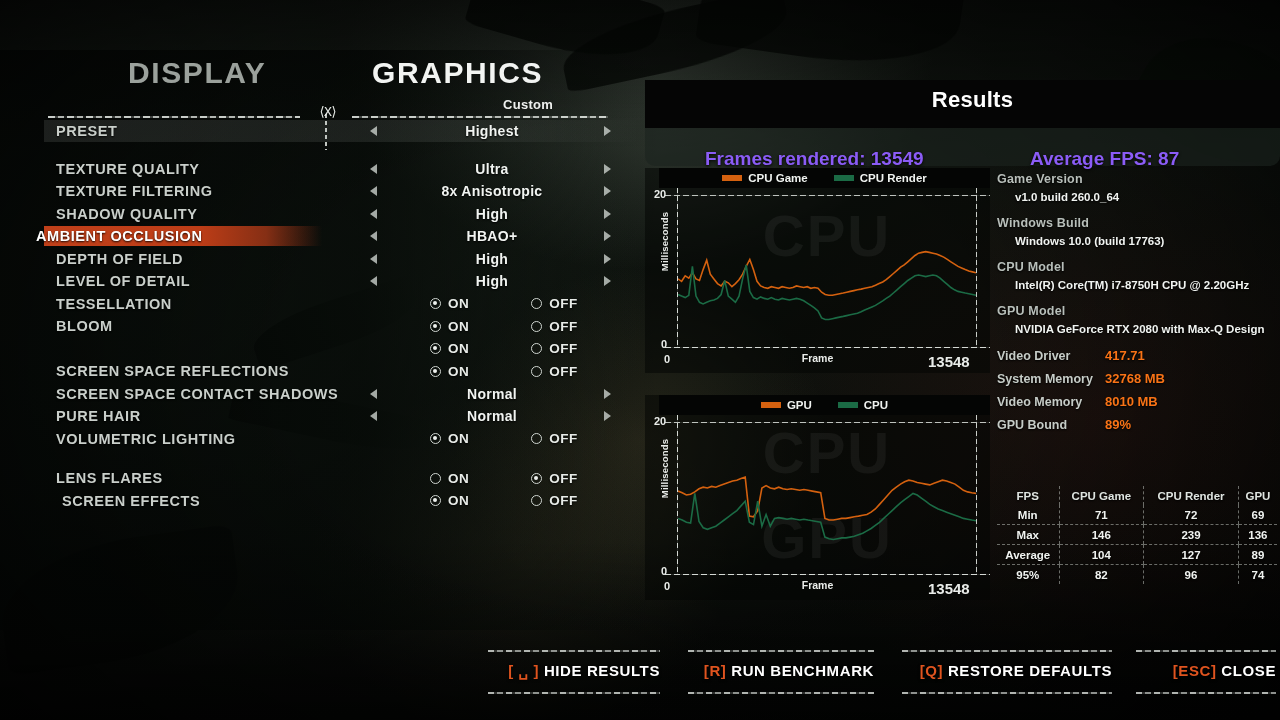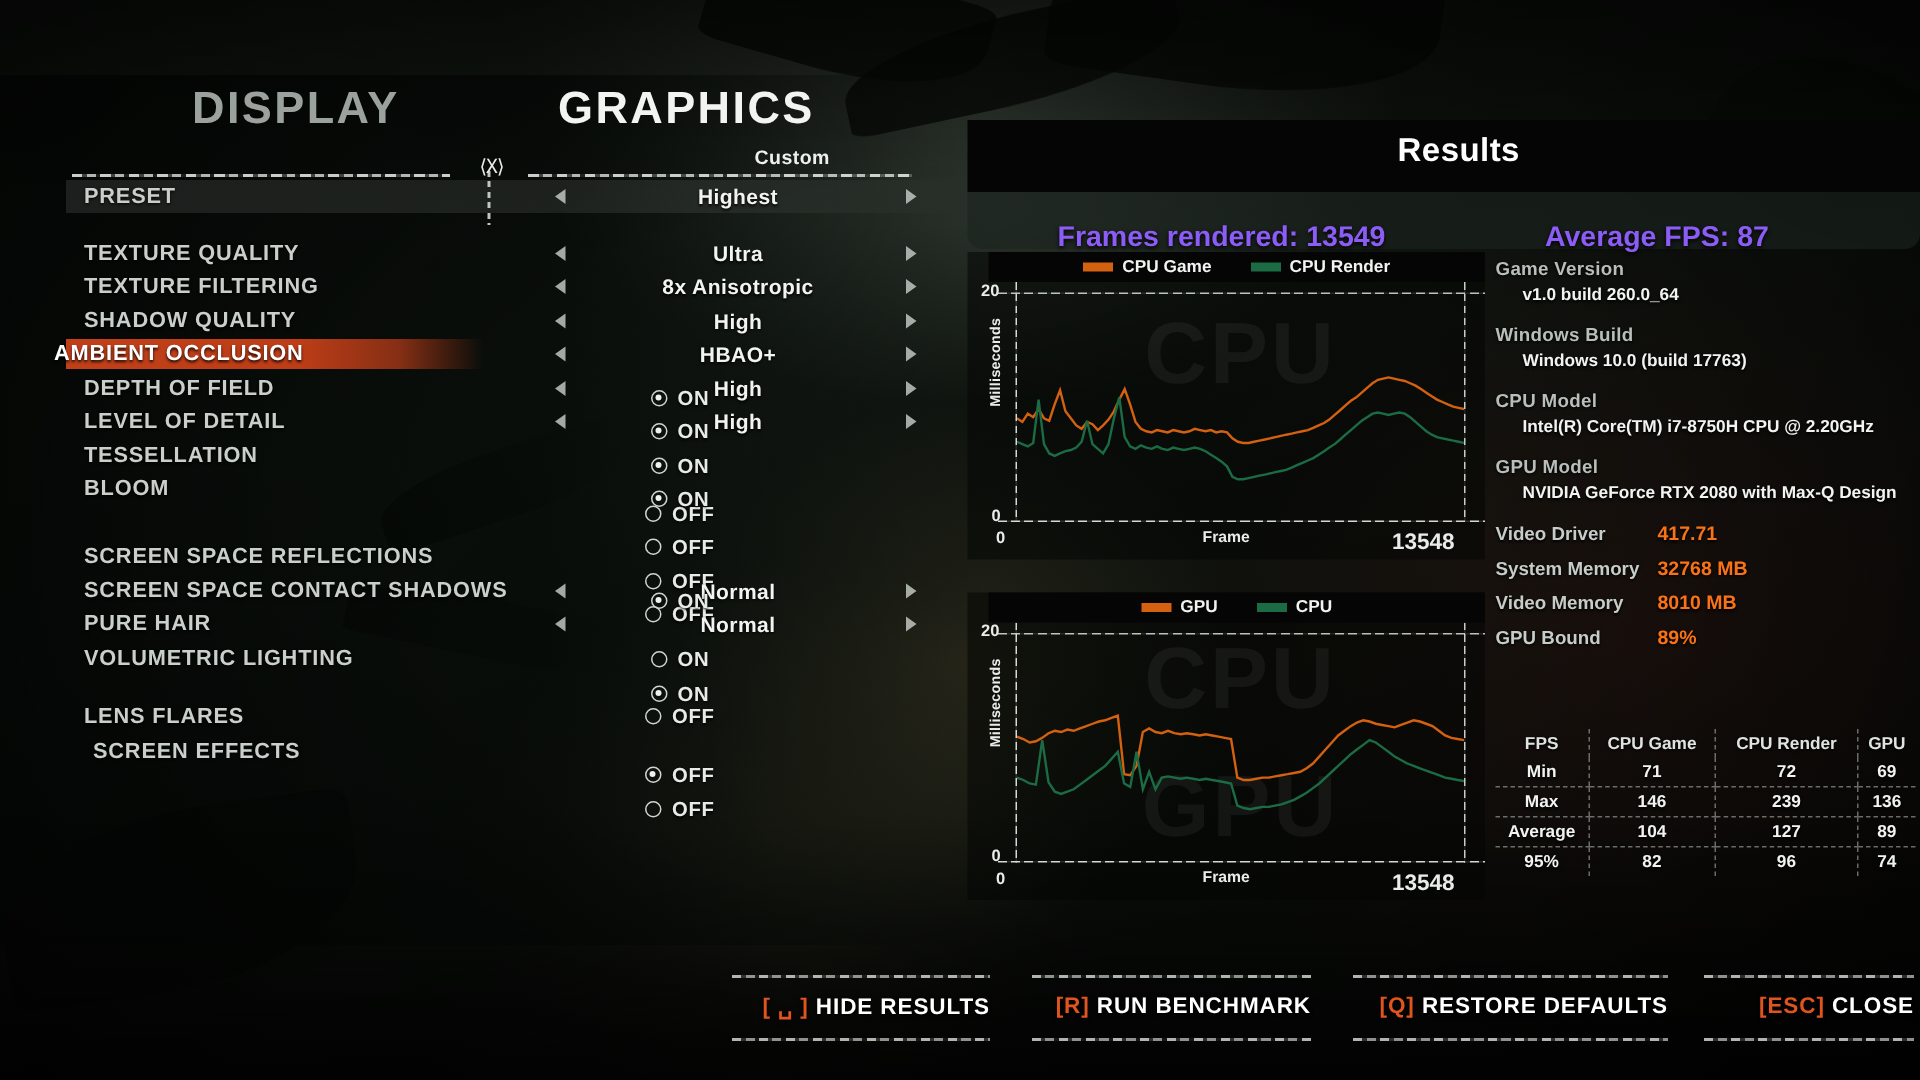--- a/index.html
+++ b/index.html
@@ -116,21 +116,21 @@
     position: absolute; z-index: 2; top: 50%; transform: translateY(-50%);
     width: 0; height: 0; opacity: .82;
   }
   .arrL { left: 370px; border-top: 5px solid transparent; border-bottom: 5px solid transparent; border-right: 7px solid #c6ccc7; }
   .arrR { left: 604px; border-top: 5px solid transparent; border-bottom: 5px solid transparent; border-left: 7px solid #c6ccc7; }
   .rvalue {
     position: absolute; z-index: 2; left: 392px; width: 200px; text-align: center;
     font-size: 14px; font-weight: 700; color: #f1f4f1; letter-spacing: .3px;
     text-shadow: 0 1px 2px rgba(0,0,0,.95);
   }
-  .toggles { position: absolute; z-index:2; left: 430px; display: flex; gap: 62px; align-items:center;flex-direction:column; }
+  .toggles { position: absolute; z-index:2; left: 430px; display: flex; gap: 62px; align-items:center; }
   .tg { display: flex; align-items: center; gap: 7px; }
   .radio {
     width: 11px; height: 11px; border-radius: 50%;
     border: 1.6px solid #cfd5d0; display: inline-block; position: relative;
   }
   .radio.on::after {
     content:""; position:absolute; left: 2px; top: 2px; width: 4px; height: 4px;
     border-radius: 50%; background: #eef1ee;
   }
   .tg .tlbl { font-size: 13.5px; font-weight: 700; color: #e7ebe7; letter-spacing: .5px; text-shadow: 0 1px 2px rgba(0,0,0,.95); }

